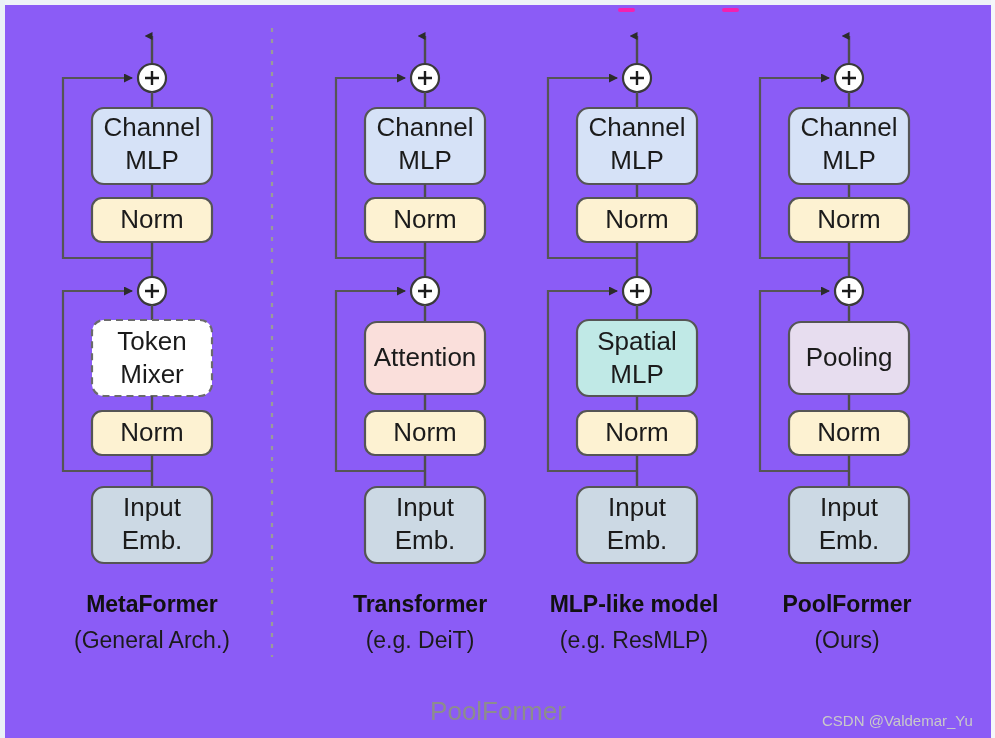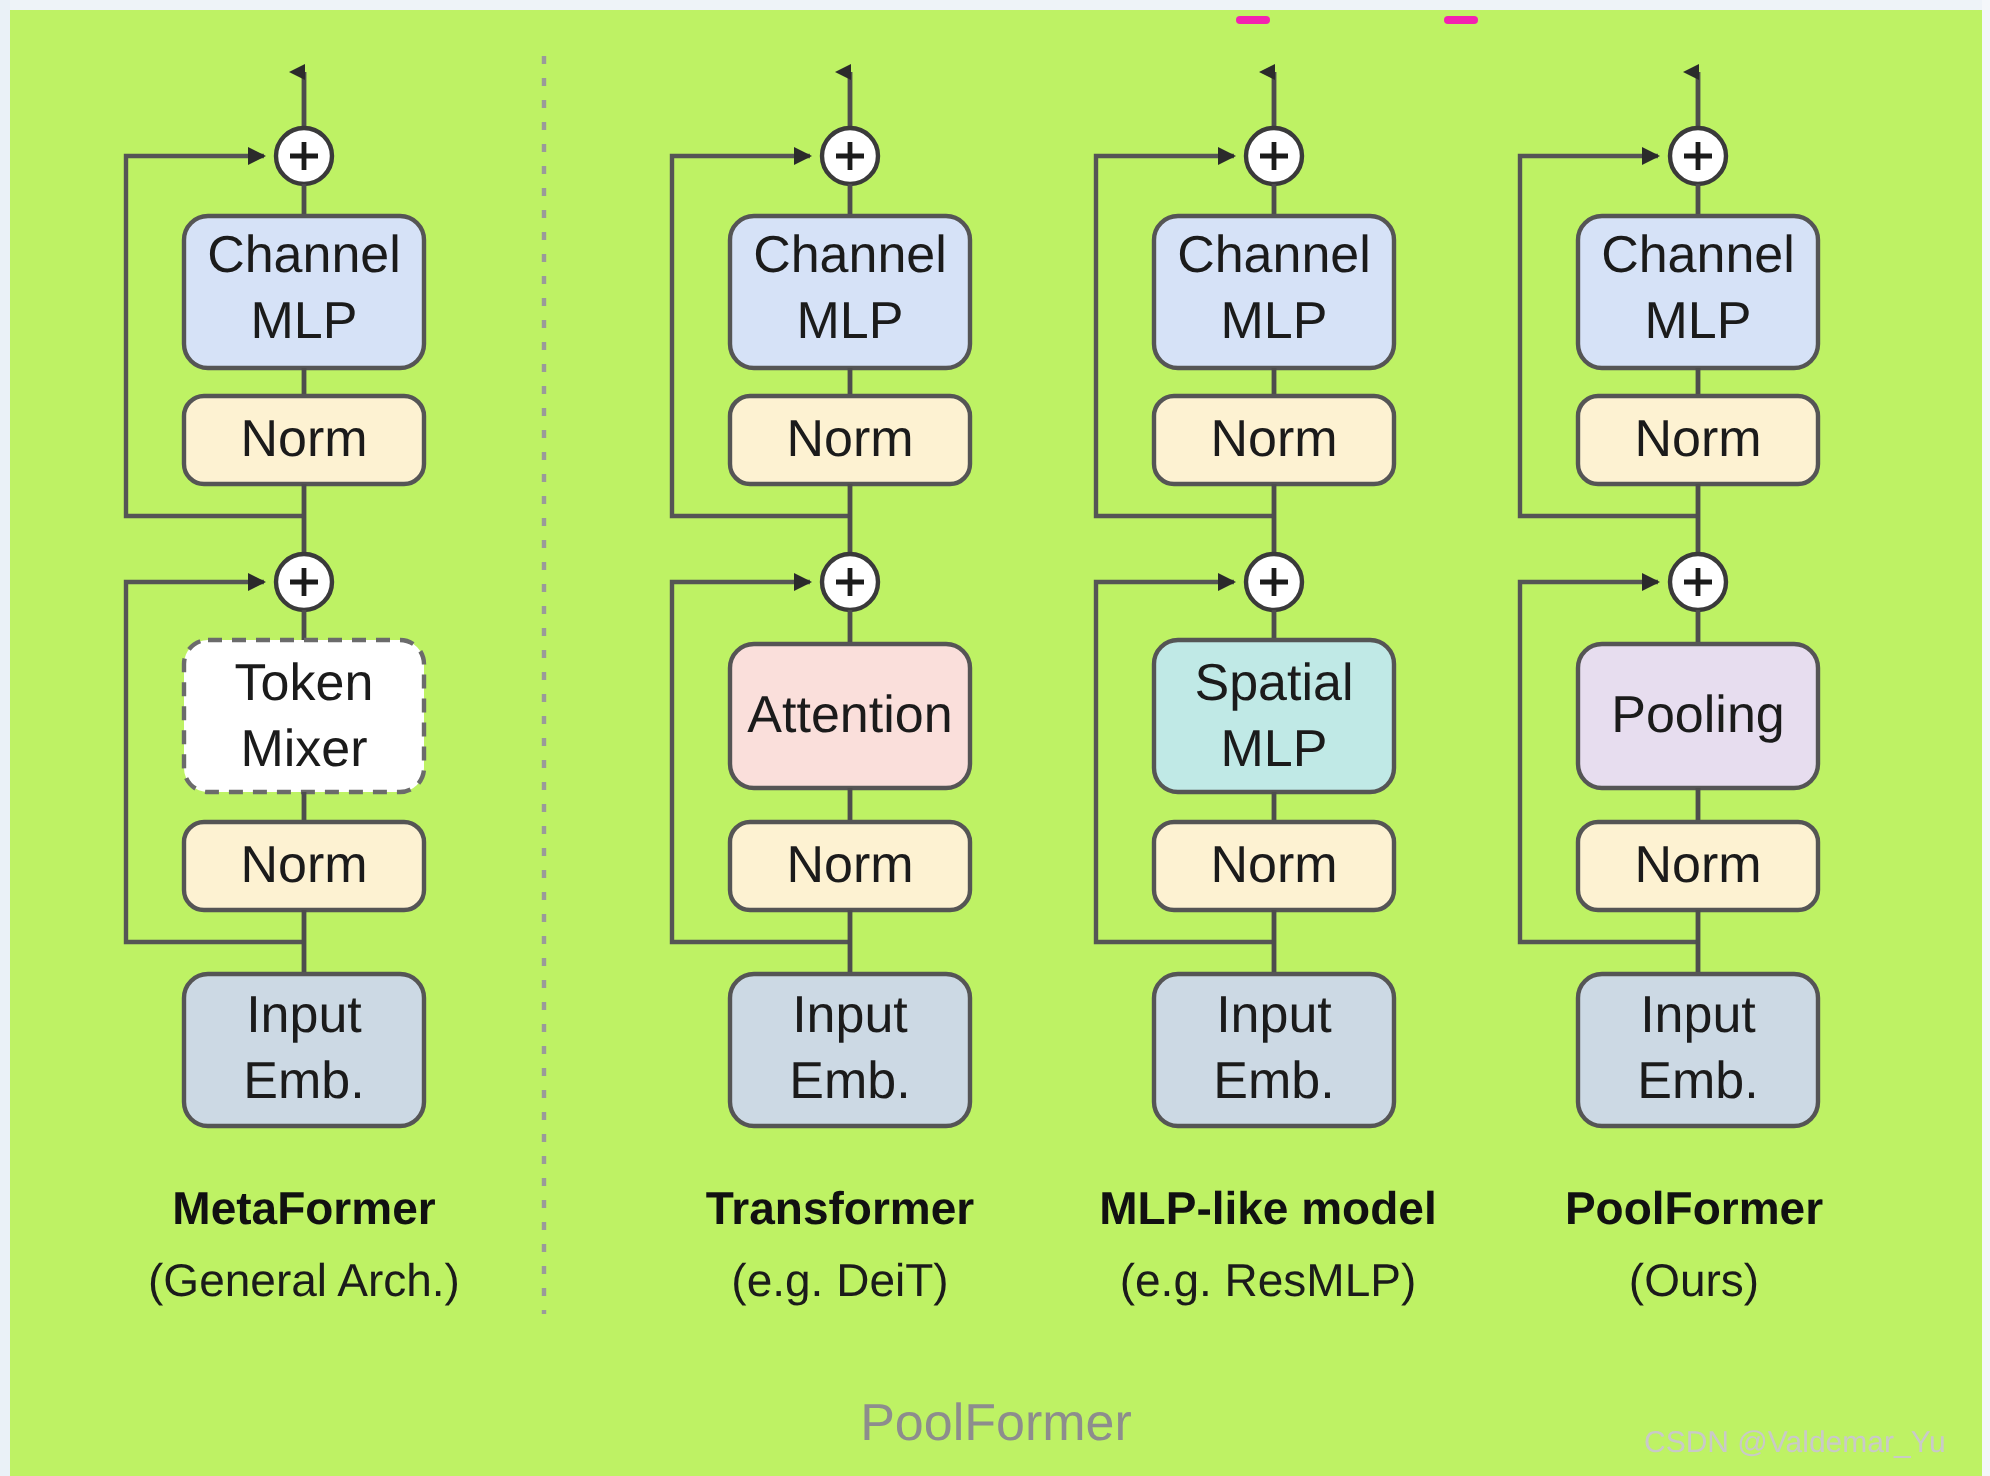--- a/index.html
+++ b/index.html
@@ -12,21 +12,21 @@
     height: 738px;
     font-family: "Liberation Sans", sans-serif;
     position: relative;
     overflow: hidden;
   }
   #page {
     position: absolute;
     left: 0; top: 0;
     width: 995px;
     height: 738px;
-    background: #bef264;
+    background: #8b5cf6;
   }
   
   .edge-strip-left {
     position: absolute;
     left: 0; top: 0;
     width: 5px; height: 738px;
     background: #eaf1f7;
   }
   .edge-strip-top {
     position: absolute;

